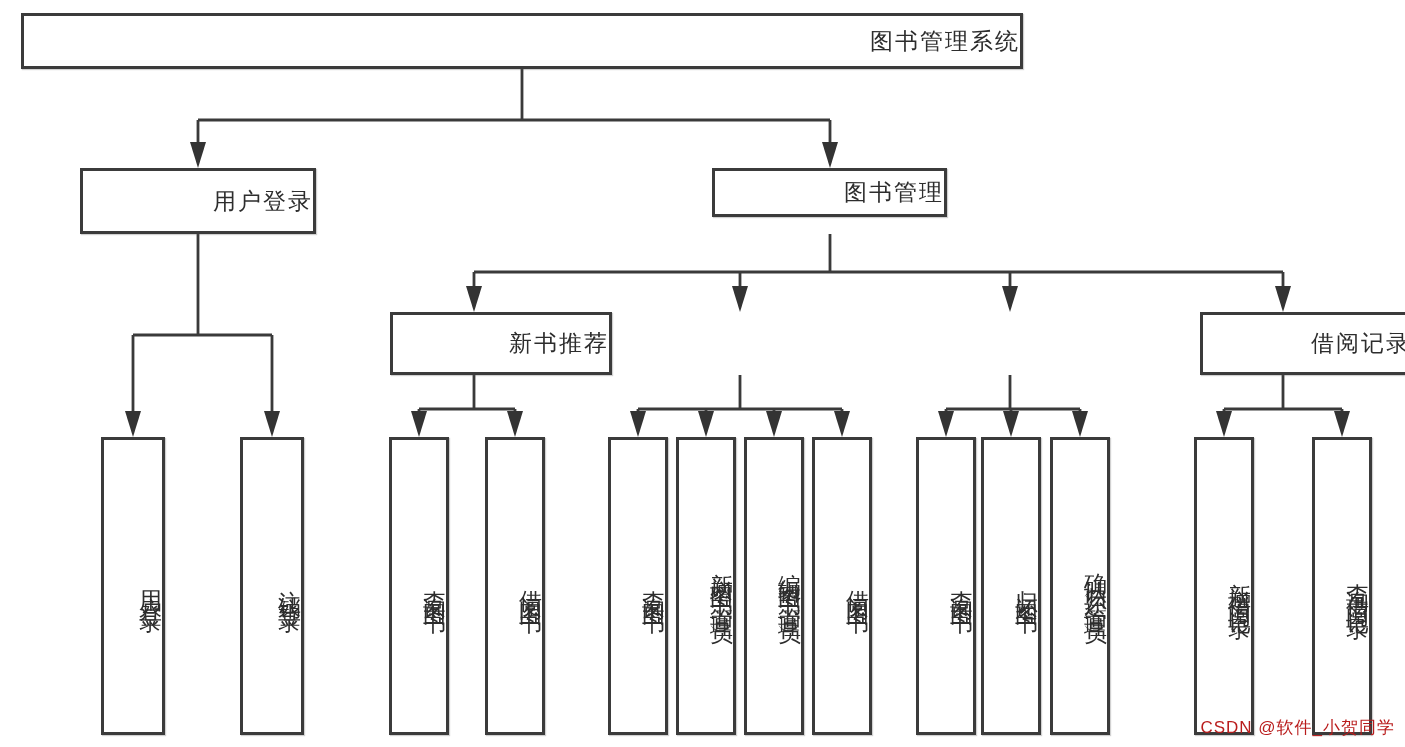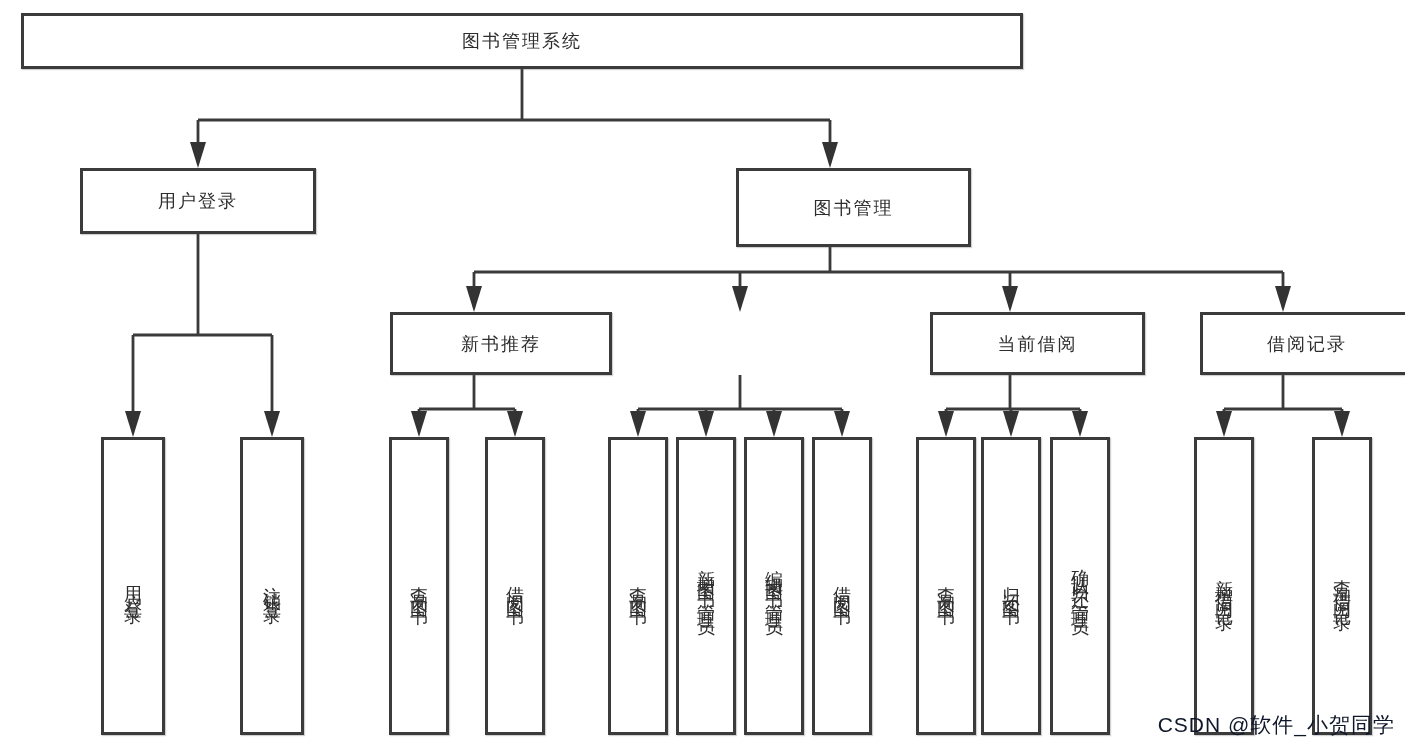--- a/index.html
+++ b/index.html
@@ -12,37 +12,37 @@
     overflow:hidden;
   }
   .connectors {
     position:absolute; left:0; top:0; width:1405px; height:747px; z-index:0;
   }
   .node {
     position:absolute;
     background:#ffffff;
     border:3px solid #3b3b3b;
     box-sizing:border-box;
-    display:flex; align-items:center; justify-content:center;
-    font-size:18px;
+    display:flex; align-items:center; justify-content:flex-end;
+    font-size:23px;
     letter-spacing:2px;
     z-index:1;
     box-shadow:1px 1px 1px rgba(90,90,90,0.28);
   }
   .hlabel { white-space:nowrap; }
   .vnode .vlabel {
     writing-mode:vertical-rl;
     text-orientation:mixed;
     letter-spacing:7px;
     line-height:1;
   }
   
   .root   { left:21px;  top:13px;  width:1002px; height:56px; }
   .l2-a   { left:80px;  top:168px; width:236px;  height:66px; }
-  .l2-b   { left:736px; top:168px; width:235px;  height:79px; }
+  .l2-b   { left:712px; top:168px; width:235px;  height:49px; }
   .l3     { top:312px;  height:63px;margin-left:27px; }
   .l3-a   { left:363px;  width:222px; }
   .l3-b   { left:633px;  width:215px; }
   .l3-c   { left:903px;  width:215px; }
   .l3-d   { left:1173px; width:214px; }
   .leaf   { top:437px; height:298px; width:60px; }
   .lf-a1  { left:101px; width:64px; }
   .lf-a2  { left:240px; width:64px; }
   .lf-b1  { left:389px; }
   .lf-b2  { left:485px; }
@@ -51,23 +51,23 @@
   .lf-c3  { left:744px; }
   .lf-c4  { left:812px; }
   .lf-d1  { left:916px; }
   .lf-d2  { left:981px; }
   .lf-d3  { left:1050px; }
   .lf-e1  { left:1194px; }
   .lf-e2  { left:1312px; }
   .watermark {
     position:absolute;
     right:10px; bottom:8px;
-    font-size:21px;
+    font-size:17px;
     letter-spacing:1px;
-    color:#0f172a;
+    color:#b91c1c;
     z-index:2;
     white-space:nowrap;
   }
 </style>
 </head>
 <body>
 
 <div class="canvas">
 
   <svg class="connectors" viewBox="0 0 1405 747" xmlns="http://www.w3.org/2000/svg">
@@ -117,23 +117,20 @@
   <div class="node l2-a">
     <span class="hlabel">用户登录</span>
   </div>
   <div class="node l2-b">
     <span class="hlabel">图书管理</span>
   </div>
 
   <div class="node l3 l3-a">
     <span class="hlabel">新书推荐</span>
   </div>
-  <div class="node l3 l3-c">
-    <span class="hlabel">当前借阅</span>
-  </div>
   <div class="node l3 l3-d">
     <span class="hlabel">借阅记录</span>
   </div>
 
   <div class="node leaf vnode lf-a1">
     <span class="vlabel">用户登录</span>
   </div>
   <div class="node leaf vnode lf-a2">
     <span class="vlabel">注销登录</span>
   </div>

